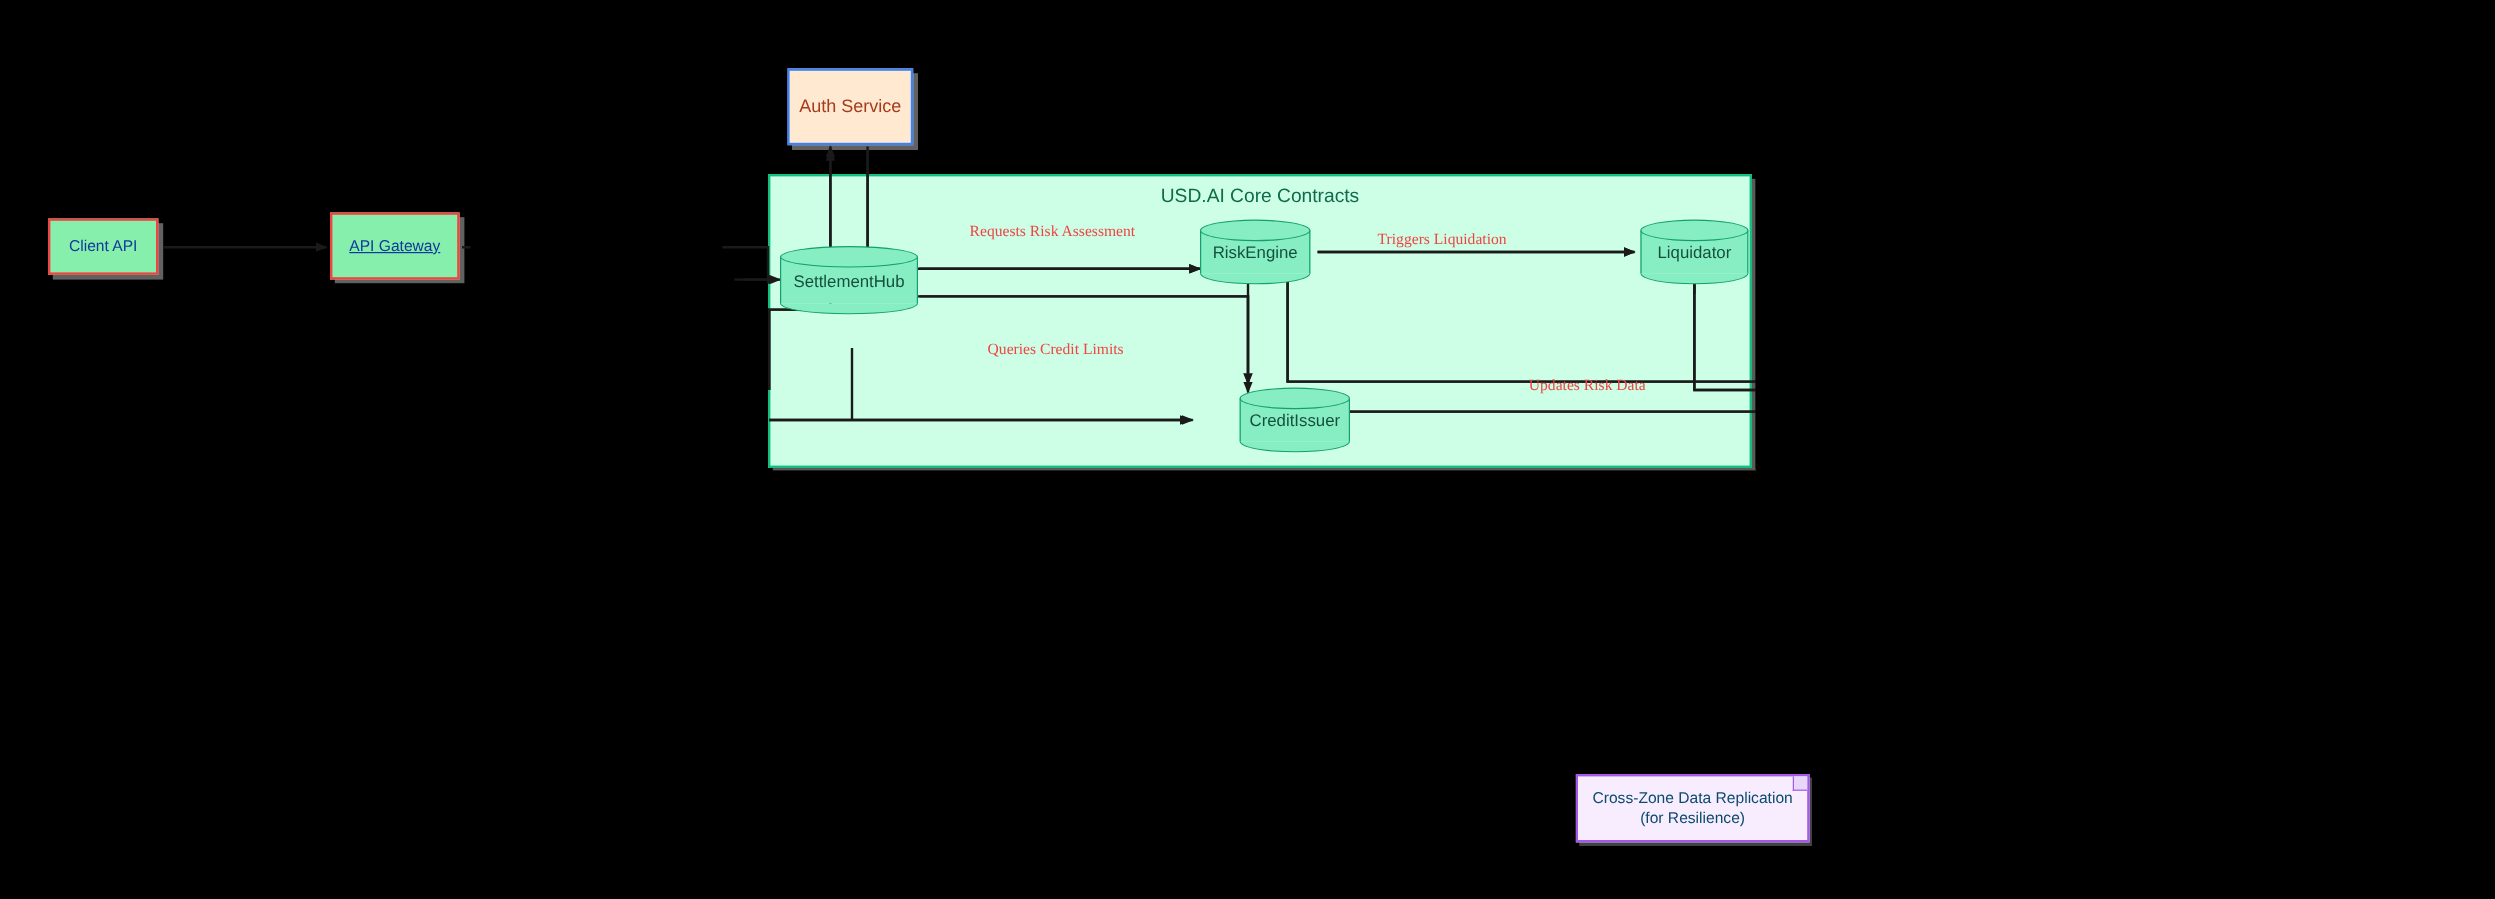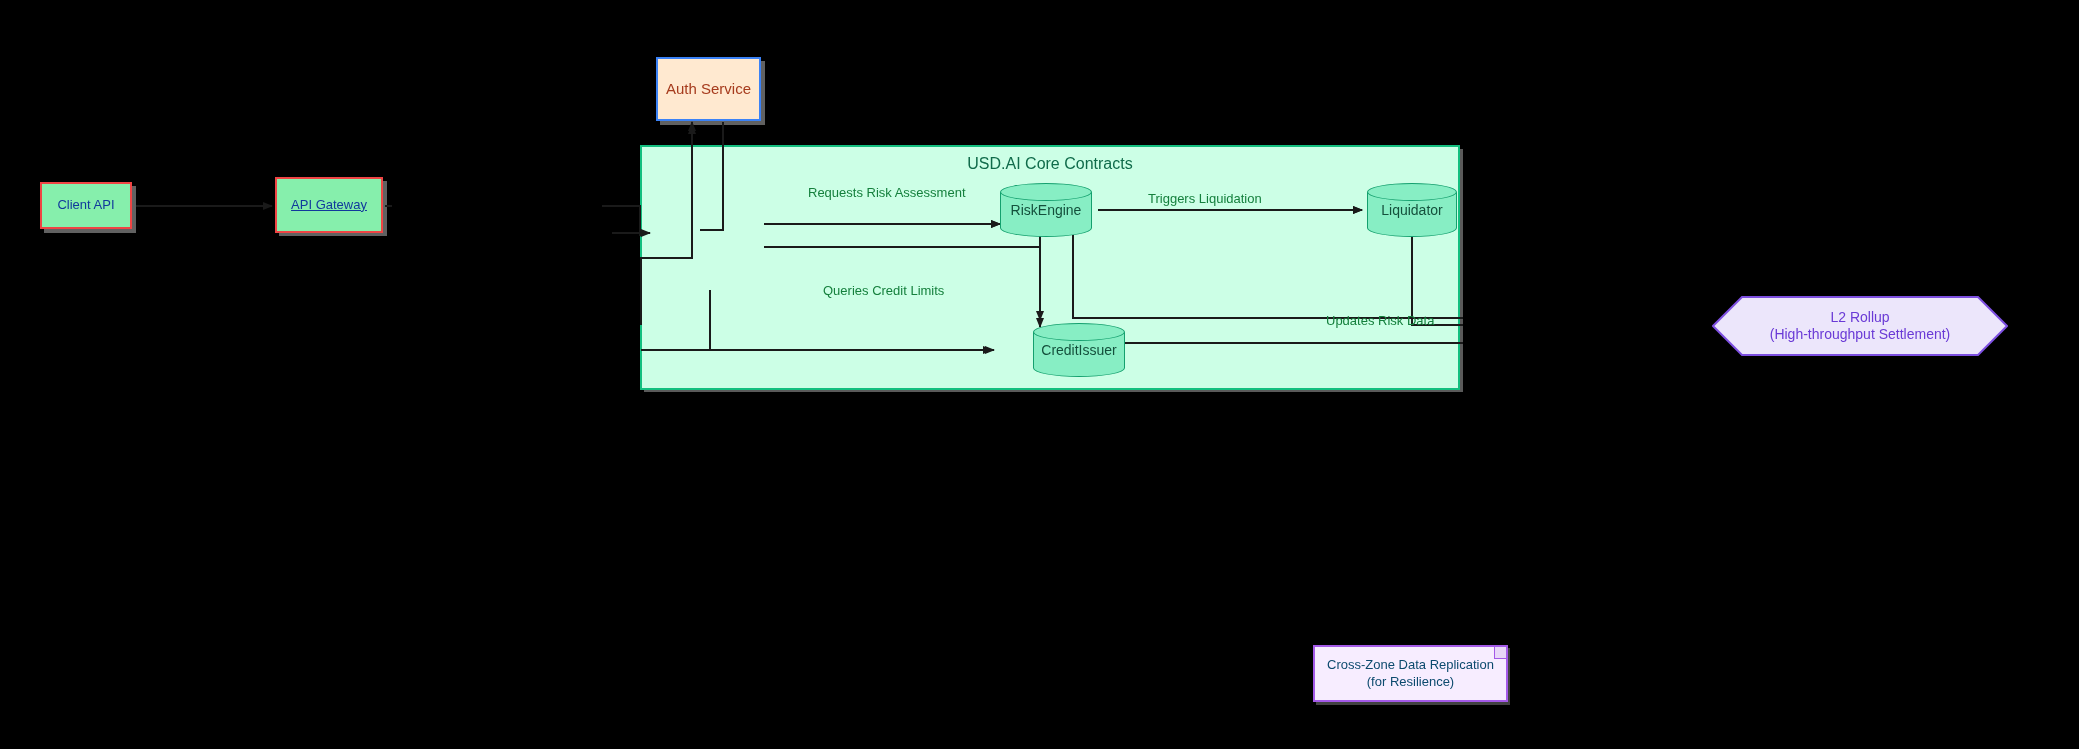--- a/index.html
+++ b/index.html
@@ -146,23 +146,24 @@
     width: 12px; height: 12px;
     background: #e8d7f8;
     border-left: 1.5px solid #a45ae8;
     border-bottom: 1.5px solid #a45ae8;
     box-sizing: border-box;
   }
   
   .edge-label {
     position: absolute;
     font-size: 13px;
-    color: #15803d;
+    color: #ef4444;
     white-space: nowrap;
     z-index: 6;
+    font-family: Liberation Serif, serif;
   }
   .edge-label.clipped {
     overflow: hidden;
   }
   svg.edges {
     position: absolute;
     left: 0; top: 0;
     width: 2079px;
     height: 749px;
     overflow: visible;
@@ -253,20 +254,26 @@
   </div>
 
   <div class="node box-blue" style="left:275px; top:177px; width:108px; height:56px;text-decoration:underline;">
     <span>API Gateway</span>
   </div>
 
   <div class="node box-orange" style="left:656px; top:57px; width:105px; height:64px;">
     <span>Auth Service</span>
   </div>
 
+  <div class="cyl" style="left:650px; top:205px; width:115px; height:57px; z-index:7;">
+    <div class="cyl-body"></div>
+    <div class="cyl-bottom"></div>
+    <div class="cyl-top"></div>
+    <div class="cyl-label">SettlementHub</div>
+  </div>
 
   <div class="cyl" style="left:1000px; top:183px; width:92px; height:54px; z-index:7;">
     <div class="cyl-body"></div>
     <div class="cyl-bottom"></div>
     <div class="cyl-top"></div>
     <div class="cyl-label">RiskEngine</div>
   </div>
 
   <div class="cyl" style="left:1367px; top:183px; width:90px; height:54px; z-index:7;">
     <div class="cyl-body"></div>
@@ -275,49 +282,40 @@
     <div class="cyl-label">Liquidator</div>
   </div>
 
   <div class="cyl" style="left:1000px; top:323px; width:92px; height:54px; z-index:7;margin-left:33px;">
     <div class="cyl-body"></div>
     <div class="cyl-bottom"></div>
     <div class="cyl-top"></div>
     <div class="cyl-label">CreditIssuer</div>
   </div>
 
-  <div class="hex-wrap" style="left:1712px; top:296px; width:296px; height:60px; z-index:7;">
-    <svg width="296" height="60" viewBox="0 0 296 60">
-      <polygon points="30,1 266,1 295,30 266,59 30,59 1,30" fill="#ece6fb" stroke="#7d4fe0" stroke-width="2"></polygon>
-    </svg>
-    <div class="hex-label">
-      <span>L2 Rollup</span>
-      <span>(High-throughput Settlement)</span>
-    </div>
-  </div>
 
   <div class="note" style="left:1313px; top:645px; width:195px; height:57px; z-index:7;">
     <div class="fold"></div>
     <span>Cross-Zone Data Replication</span>
     <span>(for Resilience)</span>
   </div>
 
   <div class="edge-label" style="left:808px; top:185px;">
     <span>Requests Risk Assessment</span>
   </div>
 
   <div class="edge-label" style="left:1148px; top:191px;">
     <span>Triggers Liquidation</span>
   </div>
 
   <div class="edge-label" style="left:823px; top:283px;">
     <span>Queries Credit Limits</span>
   </div>
 
-  <div class="edge-label clipped" style="left:1326px; top:313px; width:113px;">
+  <div class="edge-label clipped" style="left:1274px; top:313px; width:113px;">
     <span>Updates Risk Data</span>
   </div>
 
   <div class="mask" style="left:1463px; top:145px; width:249px; height:245px;"></div>
   <div class="mask" style="left:0px; top:0px; width:640px; height:145px;"></div>
   <div class="mask" style="left:392px; top:145px; width:210px; height:88px;"></div>
   <div class="mask" style="left:392px; top:236px; width:248px; height:60px;"></div>
   <div class="mask" style="left:0px; top:236px; width:392px; height:70px;"></div>
   <div class="mask" style="left:0px; top:392px; width:2079px; height:250px;"></div>
   <div class="mask" style="left:0px; top:642px; width:1313px; height:107px;"></div>

